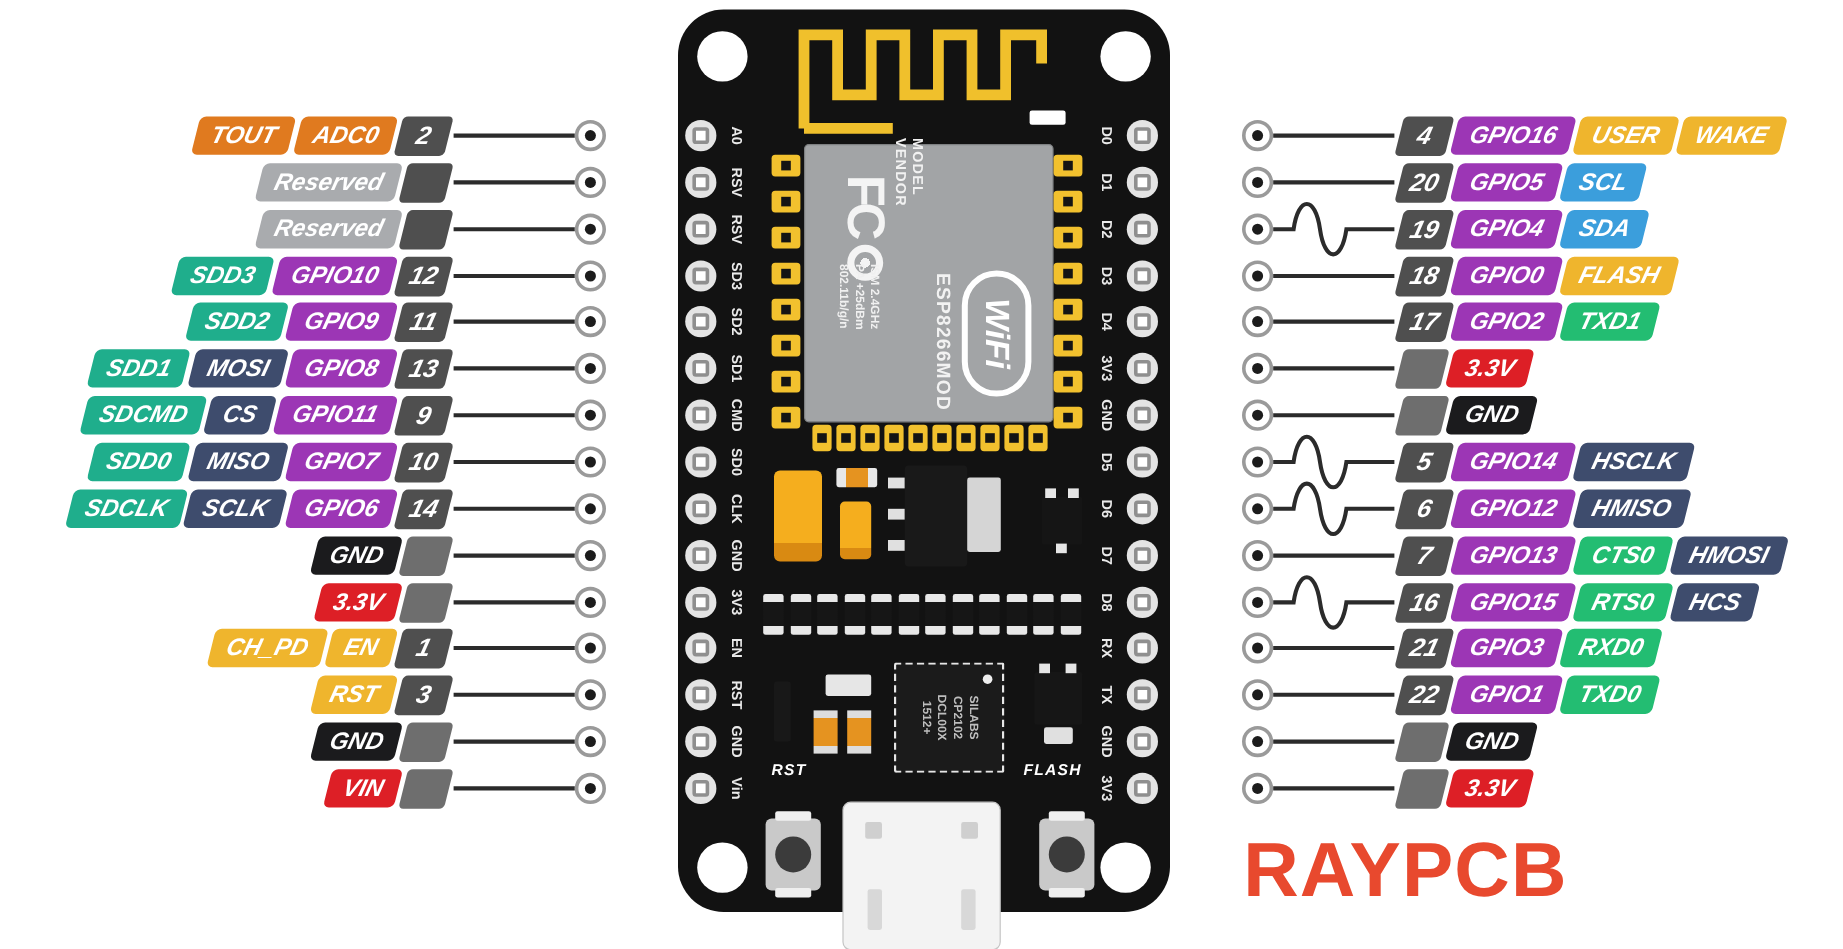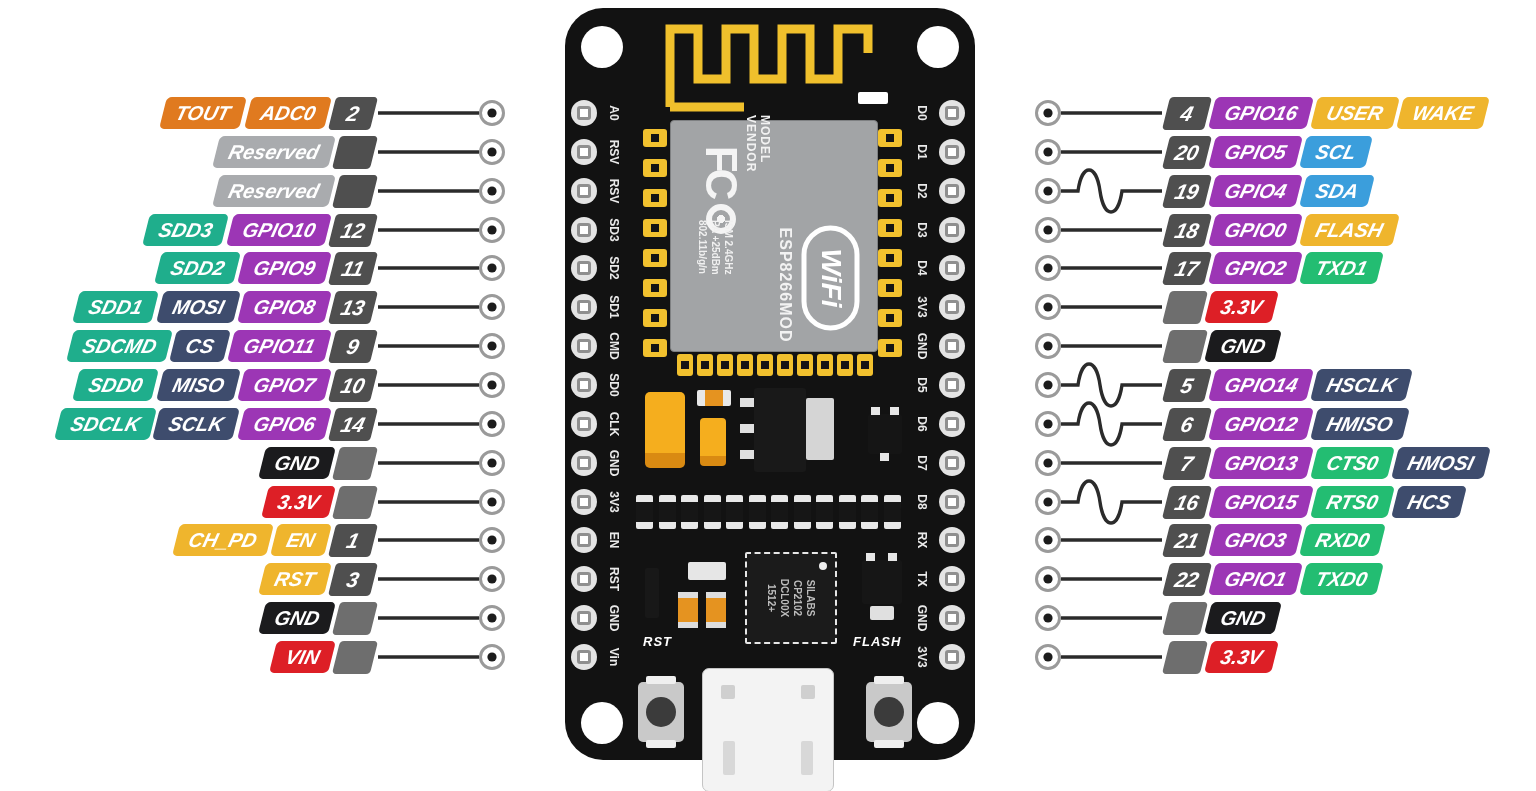--- a/index.html
+++ b/index.html
@@ -267,20 +267,21 @@
       <div class="res" style="left: 161px;"></div>
       <div class="res" style="left: 183.5px;"></div>
       <div class="res" style="left: 206px;"></div>
       <div class="res" style="left: 228.5px;"></div>
       <div class="res" style="left: 251px;"></div>
       <div class="res" style="left: 273.5px;"></div>
       <div class="res" style="left: 296px;"></div>
       <div class="res" style="left: 318.5px;"></div>
     </div>
 
+  <div id="brand">RAYPCB</div>
 <div class="prow left" style="top: 95px;">
       <div class="badge" style="background: rgb(224, 122, 31);">TOUT</div>
       <div class="badge" style="background: rgb(224, 122, 31);">ADC0</div>
       <div class="chip num" style="background: rgb(79, 79, 79);">2</div>
       <svg class="conn" width="128" height="56" viewBox="0 0 128 56">
       <path d="M0 28 H101" stroke="#2B2B2B" stroke-width="3.4" fill="none"></path>
       <circle cx="114" cy="28" r="11.5" fill="#fff" stroke="#9a9a9a" stroke-width="3"></circle>
       <circle cx="114" cy="28" r="4.6" fill="#1c1c1c"></circle>
       </svg>
     </div>

